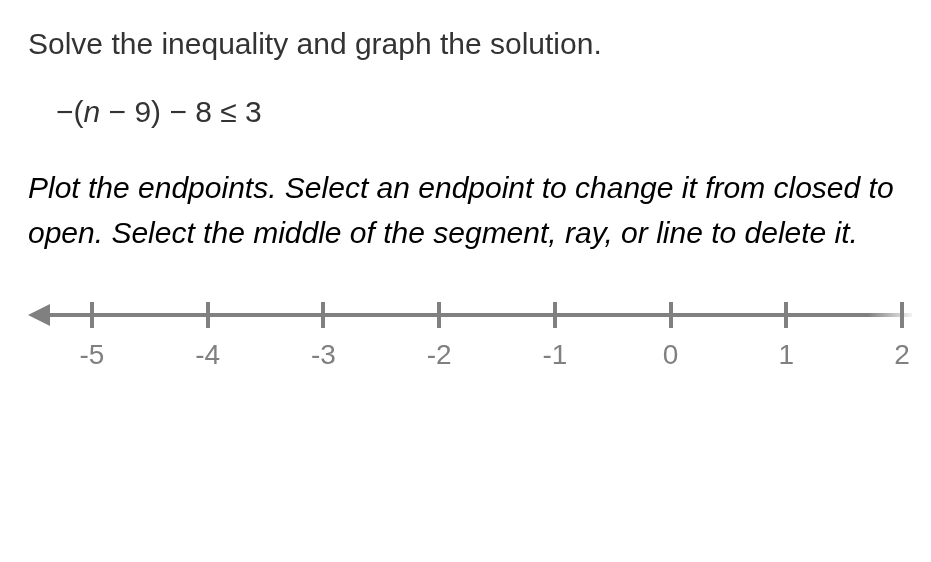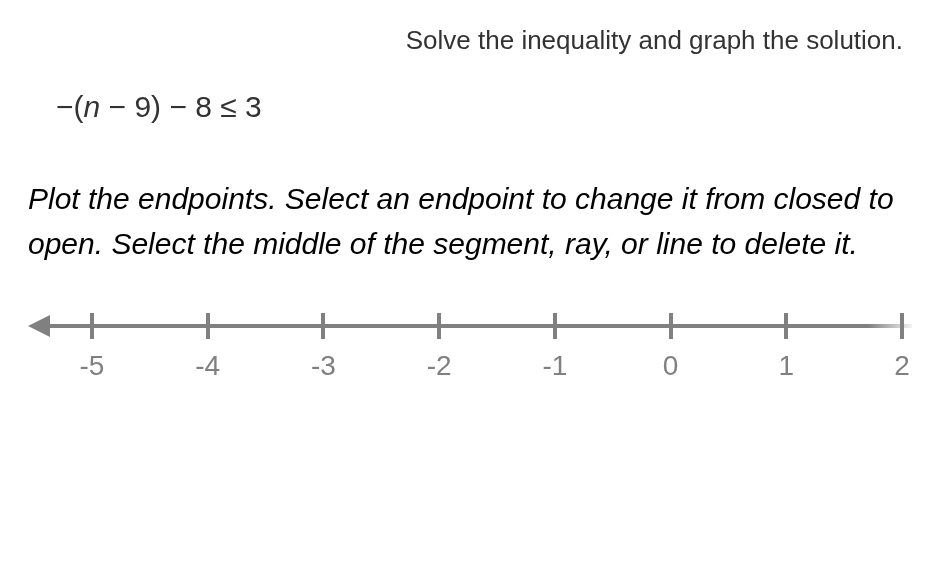--- a/index.html
+++ b/index.html
@@ -5,31 +5,30 @@
     * { margin: 0; padding: 0; box-sizing: border-box; }
     body {
       font-family: Verdana, Geneva, sans-serif;
       padding: 24px 28px;
       width: 931px;
       height: 562px;
       color: #333;
       background: #fff;
     }
     .prompt {
-      font-size: 26px;
+      font-size: 30px;
       color: #333;
       margin-bottom: 32px;
       line-height: 1.3;
-      text-align: right;
     }
     .inequality {
       font-size: 30px;
       color: #333;
       margin-left: 28px;
-      margin-bottom: 52px;
+      margin-bottom: 36px;
       font-family: Verdana, Geneva, sans-serif;
     }
     .inequality .neg { letter-spacing: 0; }
     .inequality .var { font-style: italic; }
     .instructions {
       font-size: 30px;
       font-style: italic;
       color: #000000;
       line-height: 1.5;
       margin-bottom: 40px;

